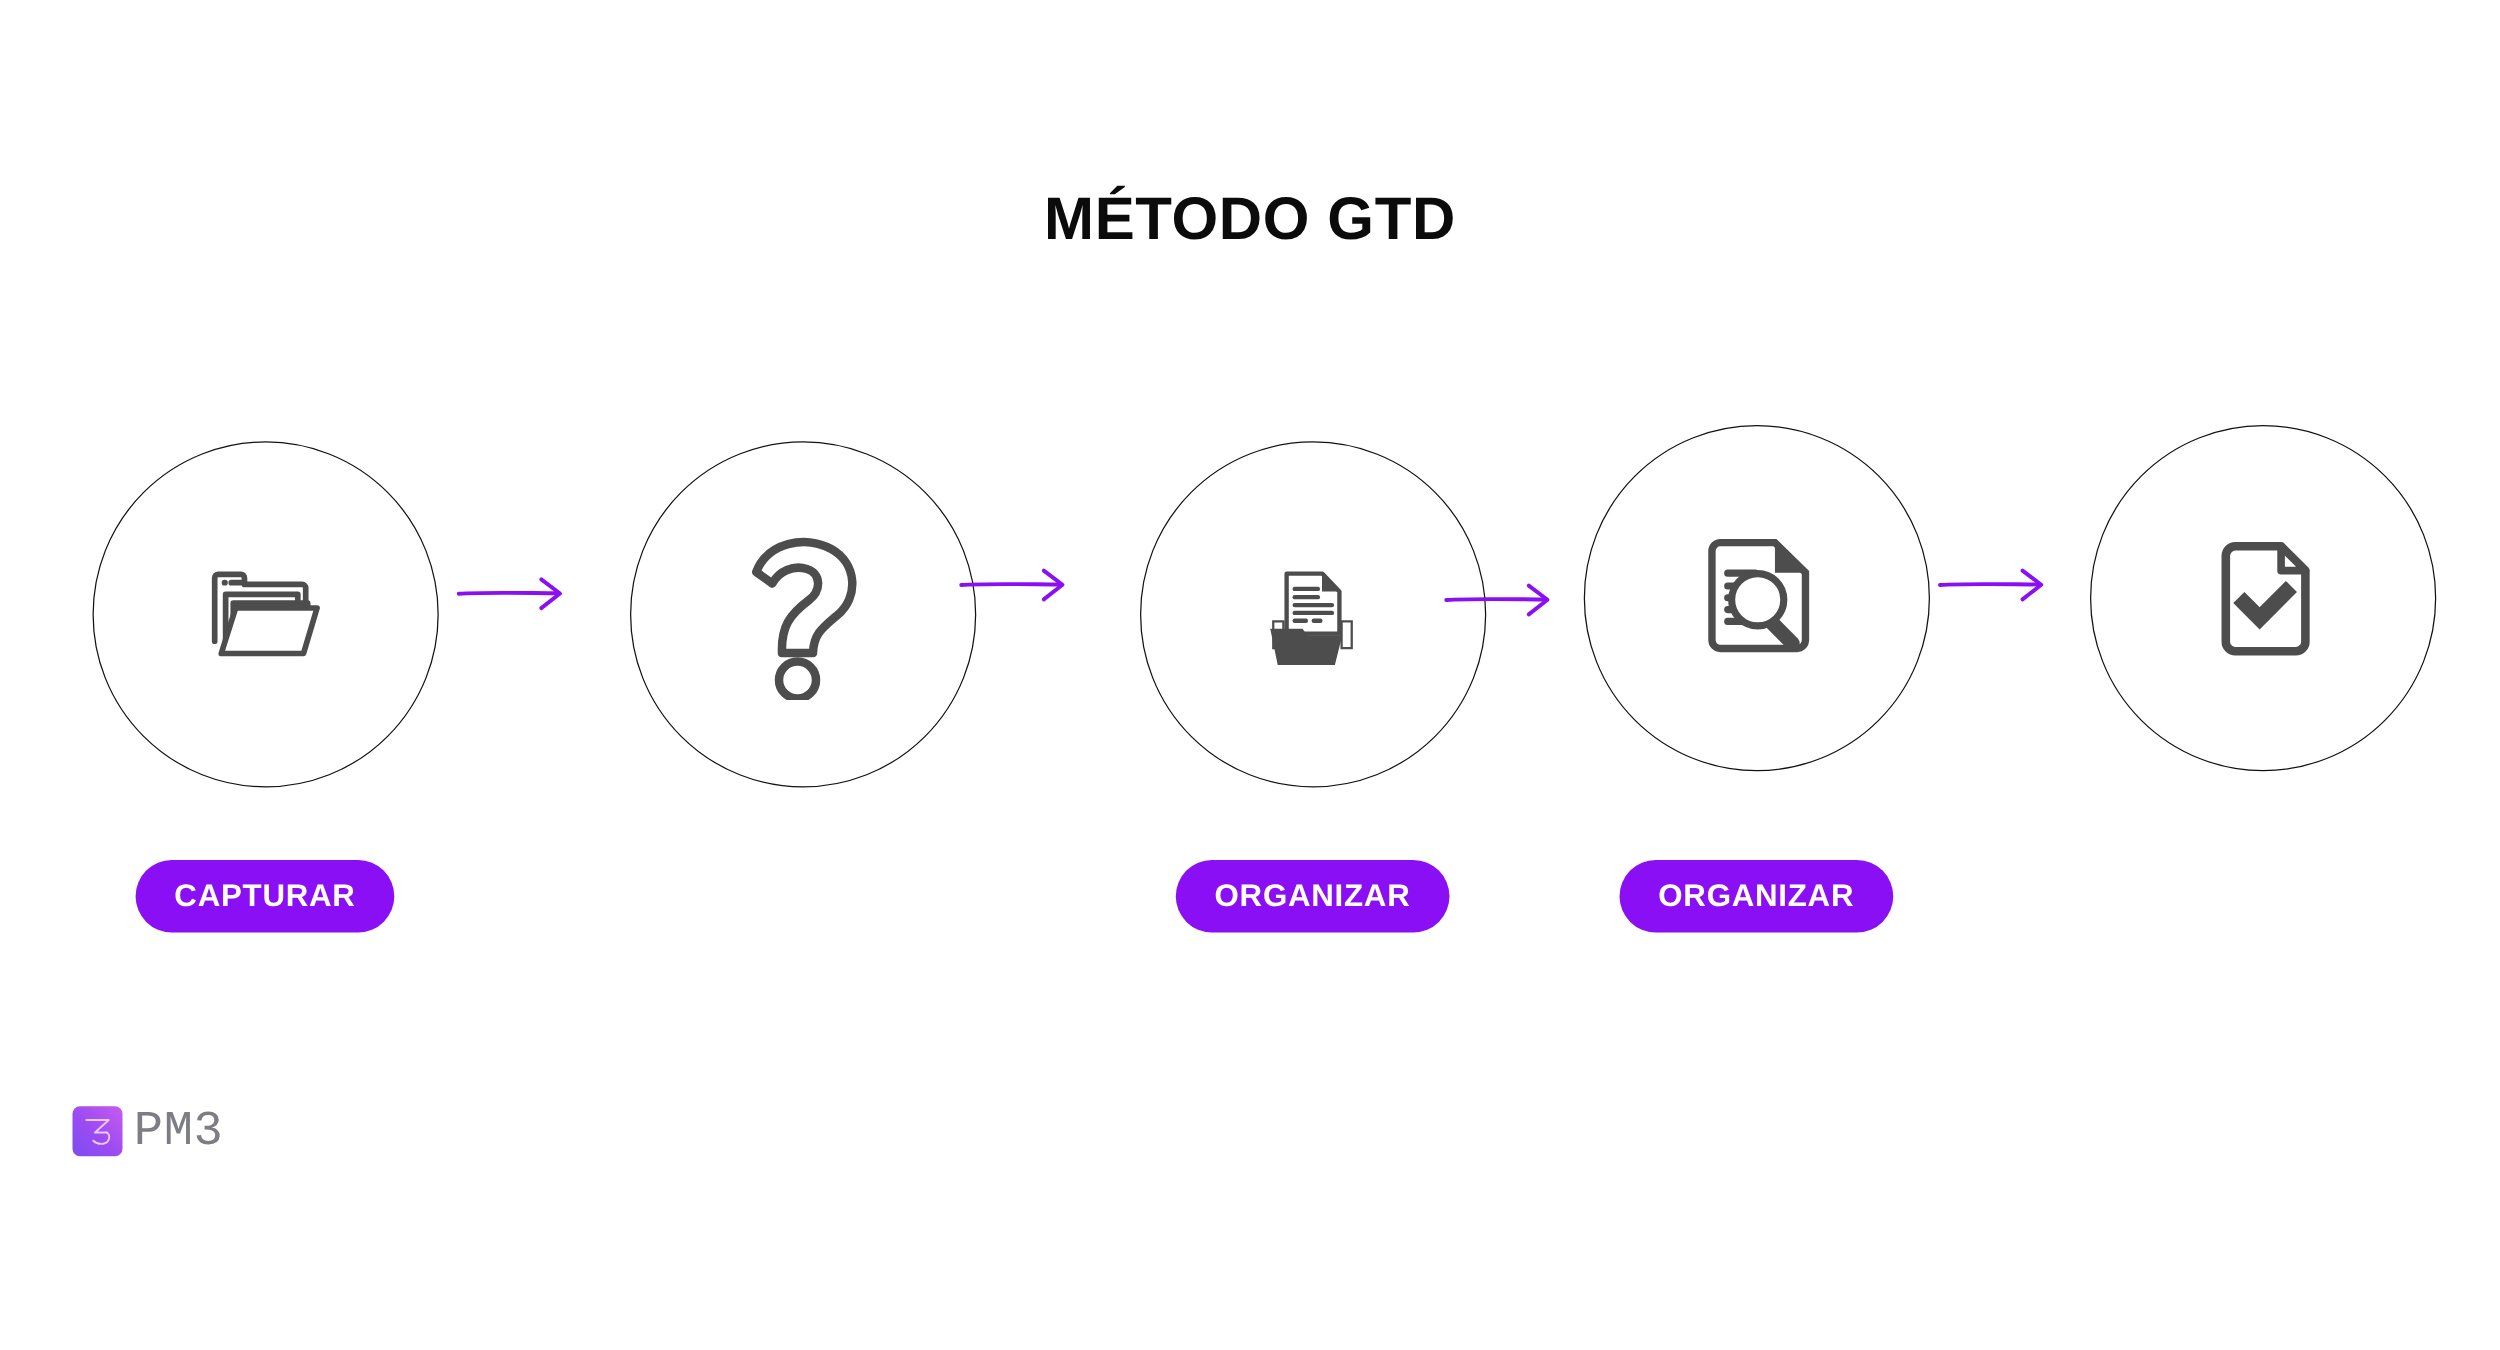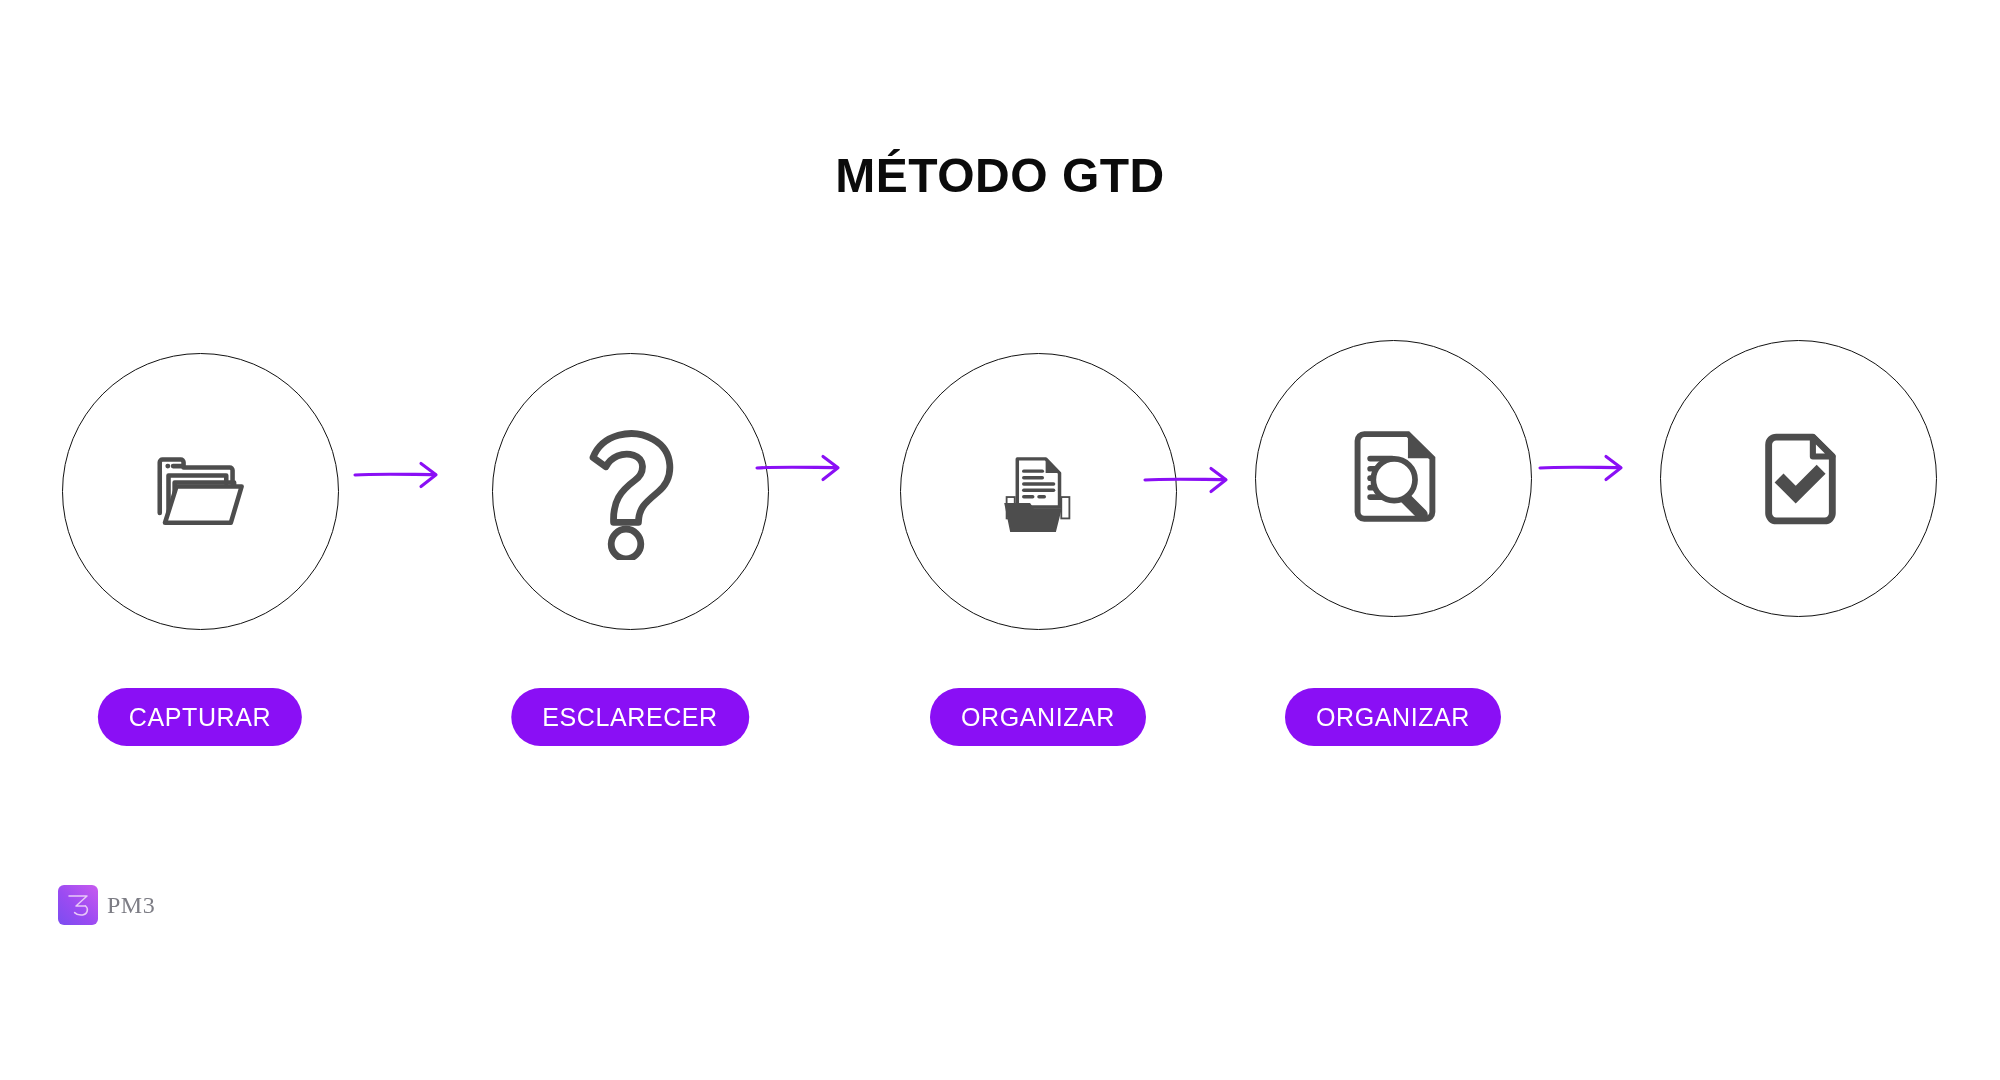--- a/index.html
+++ b/index.html
@@ -33,23 +33,24 @@
     font-weight: 700;
     letter-spacing: 0.5px;
     color: #0b0b0b;
     font-family: "Liberation Sans", sans-serif;
   }
 
   
   #flow {
     position: absolute;
     top: 0;
-    left: 0;
+    left: 12px;
     width: 1592px;
     height: 1080px;
+    font-weight: bold;
   }
 
   .step {
     position: absolute;
     width: 300px;
     top: 330px;
   }
 
   .circle {
     position: relative;
@@ -126,24 +127,24 @@
   #logo-mark {
     width: 40px;
     height: 40px;
     border-radius: 6px;
     background: linear-gradient(45deg, #7B4DF0 0%, #9B4BF2 45%, #C85BEF 100%);
     position: relative;
     flex: 0 0 auto;
   }
   #logo-mark svg { position: absolute; left: 0; top: 0; }
   #logo-text {
-    font-size: 24px;
+    font-size: 39px;
     color: #7d7d85;
     letter-spacing: 0.5px;
-    font-family: Liberation Serif, serif;
+    font-family: Liberation Mono, monospace;
     line-height: 1;
   }
 </style>
 </head>
 <body>
 
 <div id="slide">
 
   <div id="title">MÉTODO GTD</div>
 
@@ -174,21 +175,20 @@
 
     <div class="step s2">
       <div class="circle">
         <span>
           <svg width="108" height="136" viewBox="0 0 54 68" fill="none" stroke="#4d4d4d" stroke-width="3.4" stroke-linejoin="round" stroke-linecap="round">
             <path d="M8.5 16.8 C 13 5.2, 28 1.8, 38.5 7.6 C 49 13.4, 49.5 27, 41 34 C 34.6 39.4, 31.4 41.8, 31.2 49.2 H18.8 C 18.4 38.4, 22.2 33.6, 29.4 28.2 C 34.8 24.2, 34.4 17.4, 28.8 15.6 C 23.4 13.9, 17.6 16.4, 14.9 21.4 Z"></path>
             <circle cx="25" cy="60" r="7.4"></circle>
           </svg>
         </span>
       </div>
-      <div class="pill">ESCLARECER</div>
     </div>
 
     <div class="arrow a2">
       <svg width="96" height="40" viewBox="0 0 96 40" fill="none" stroke="#8A0FF5" stroke-width="3.1" stroke-linecap="round" stroke-linejoin="round">
         <path d="M2 20 C 22 18.6, 52 19.4, 82 19.6"></path>
         <path d="M68 8.5 L83 19.8 L68 31.5"></path>
       </svg>
     </div>
 
     <div class="step s3">

